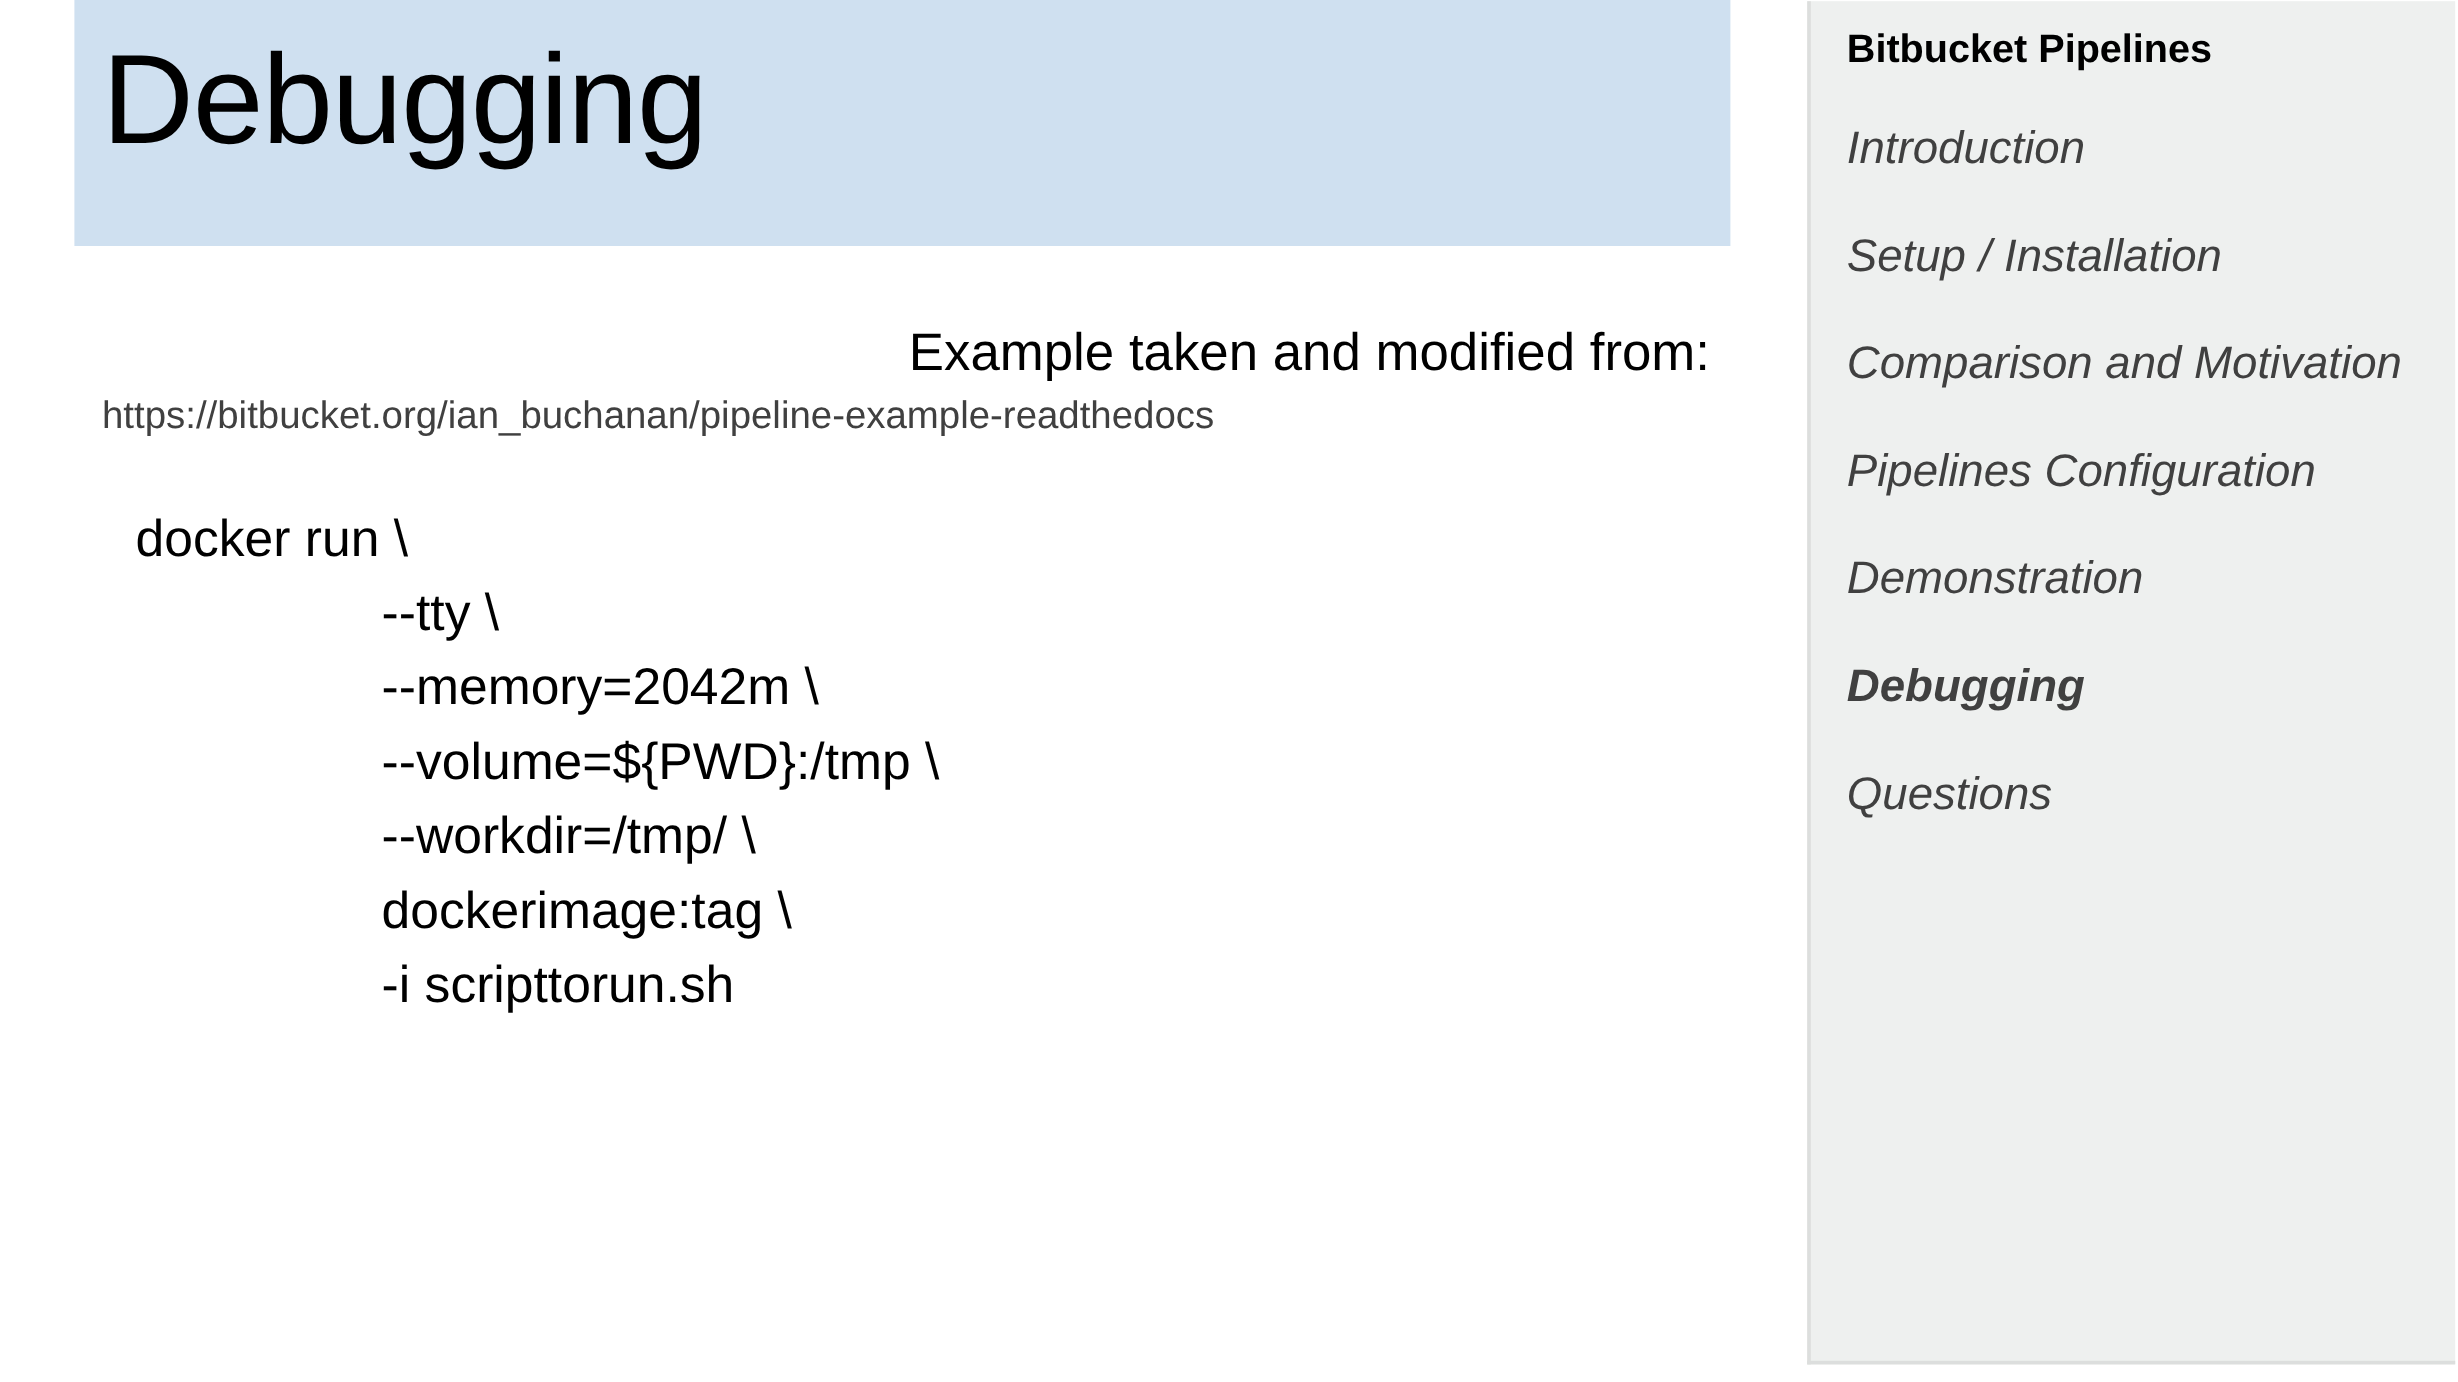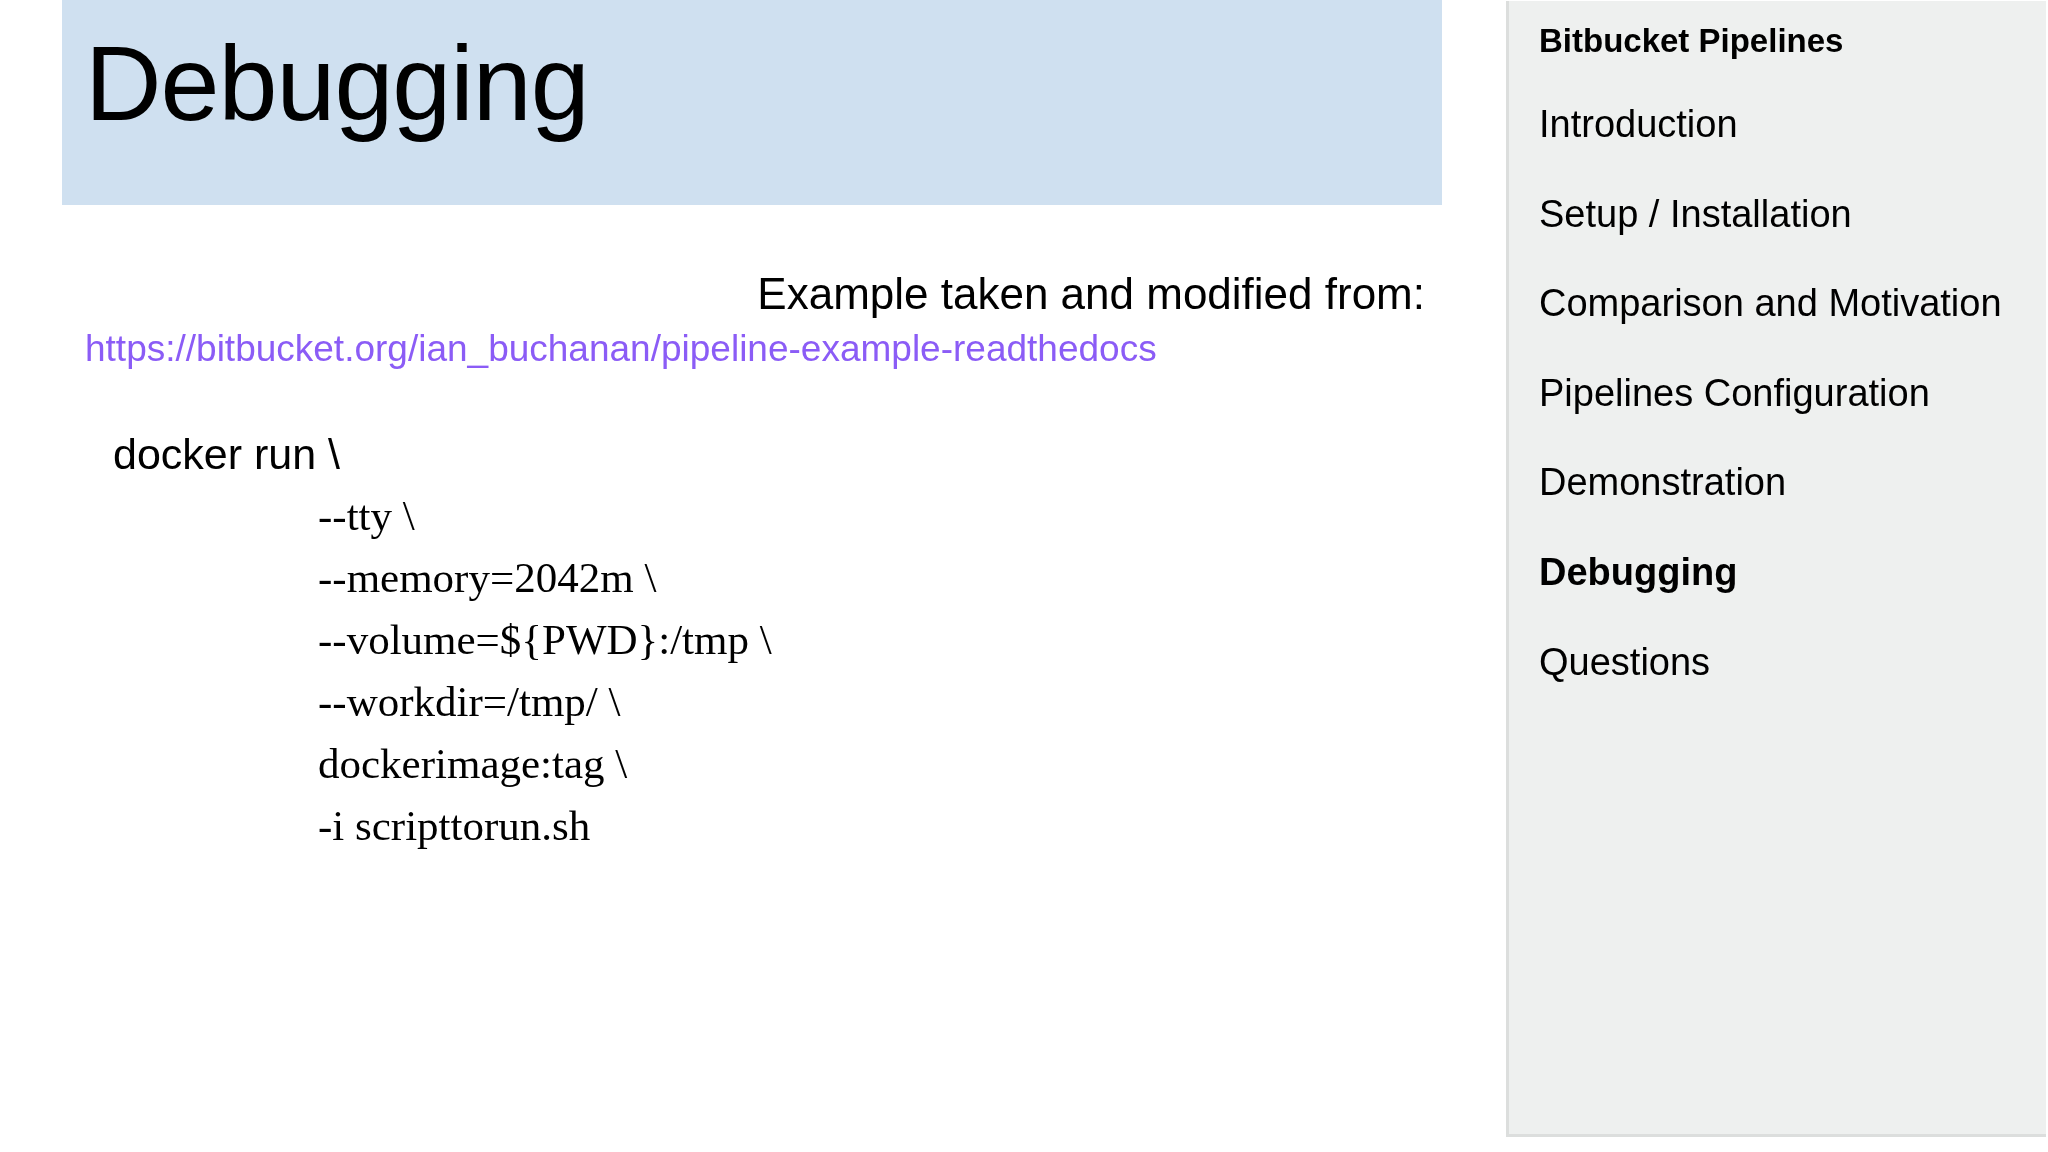--- a/index.html
+++ b/index.html
@@ -64,41 +64,40 @@
   .lead-line {
     font-size: 44px;
     font-weight: 400;
     line-height: 1.0;
     color: #000000;
     white-space: nowrap;
     text-align: right;
   }
   .source-url {
     margin-top: 14px;
-    font-size: 37px;
+    font-size: 32px;
     font-weight: 400;
     line-height: 1.0;
-    color: #8b5cf6;
+    color: #404040;
     white-space: nowrap;
   }
 
   .command-block {
     margin-top: 56px;
   }
   .cmd-line {
     font-size: 43px;
     font-weight: 400;
     line-height: 62px;
     color: #000000;
     white-space: pre;
     margin-left: 28px;
   }
   .cmd-line.indent {
     padding-left: 205px;
-    font-family: Liberation Serif, serif;
   }
 
   
   .sidebar {
     position: absolute;
     left: 1506px;
     top: 1px;
     width: 540px;
     height: 1136px;
     background: #eef0ef;
@@ -115,22 +114,23 @@
     margin: 0 0 0 0;
     white-space: nowrap;
   }
   .sidebar-nav {
     margin-top: 44px;
   }
   .sidebar-item {
     font-size: 38px;
     font-weight: 400;
     line-height: 1.12;
-    color: #000000;
+    color: #404040;
     margin-bottom: 47px;
+    font-style: italic;
   }
   .sidebar-item.active {
     font-weight: 700;
   }
 </style>
 </head>
 <body>
 
 <div class="slide">
 

